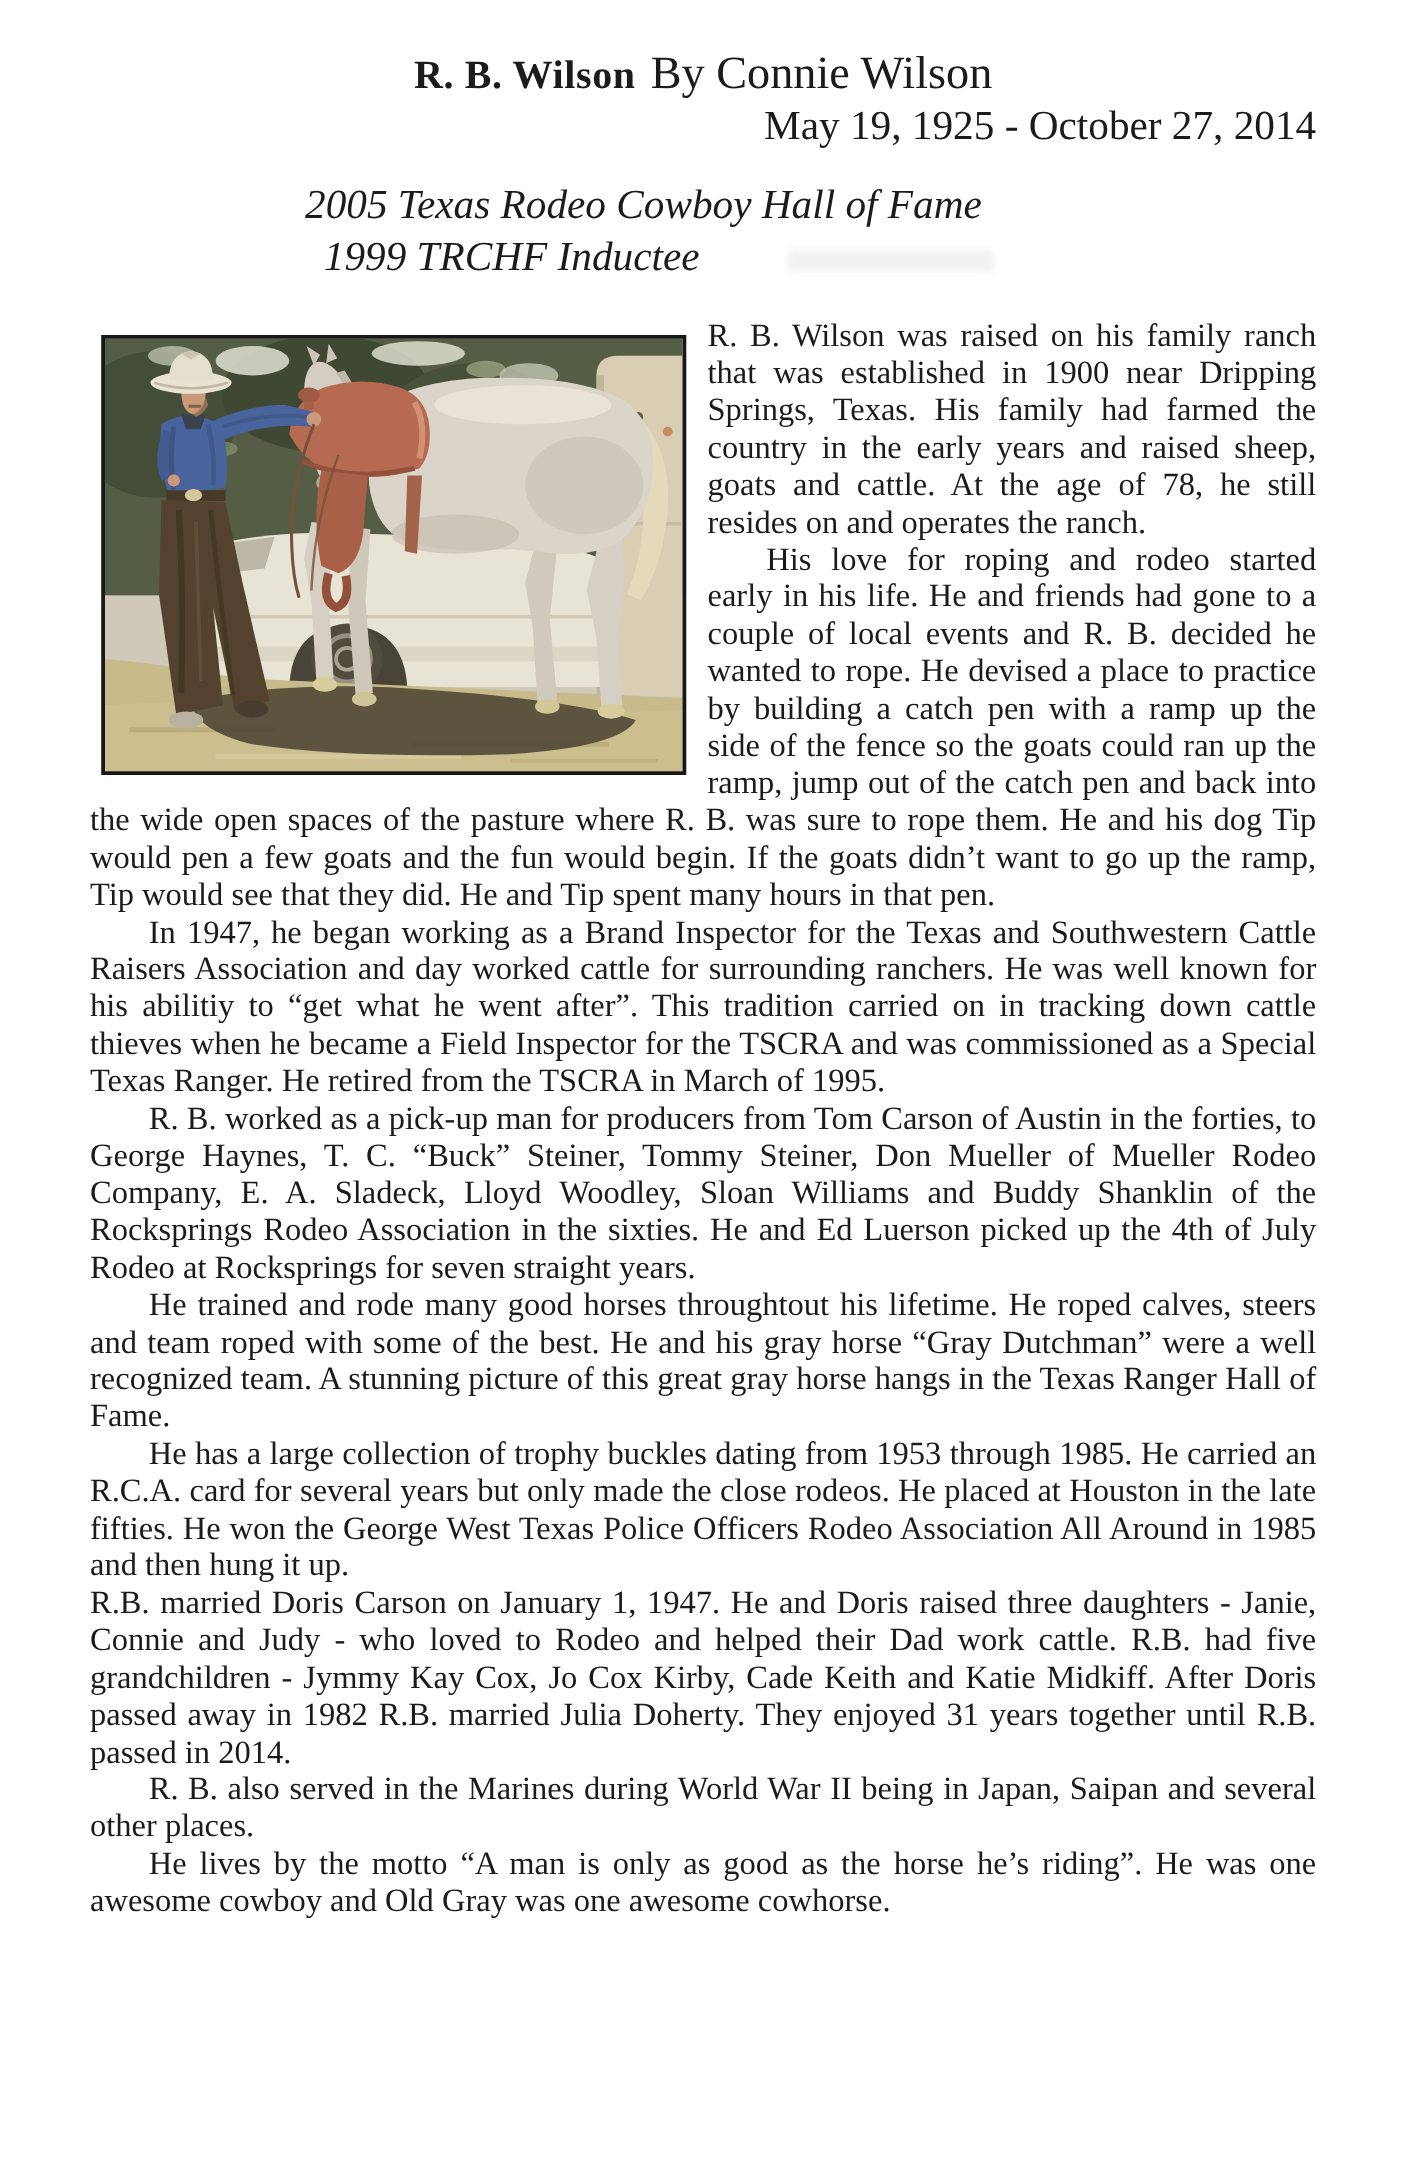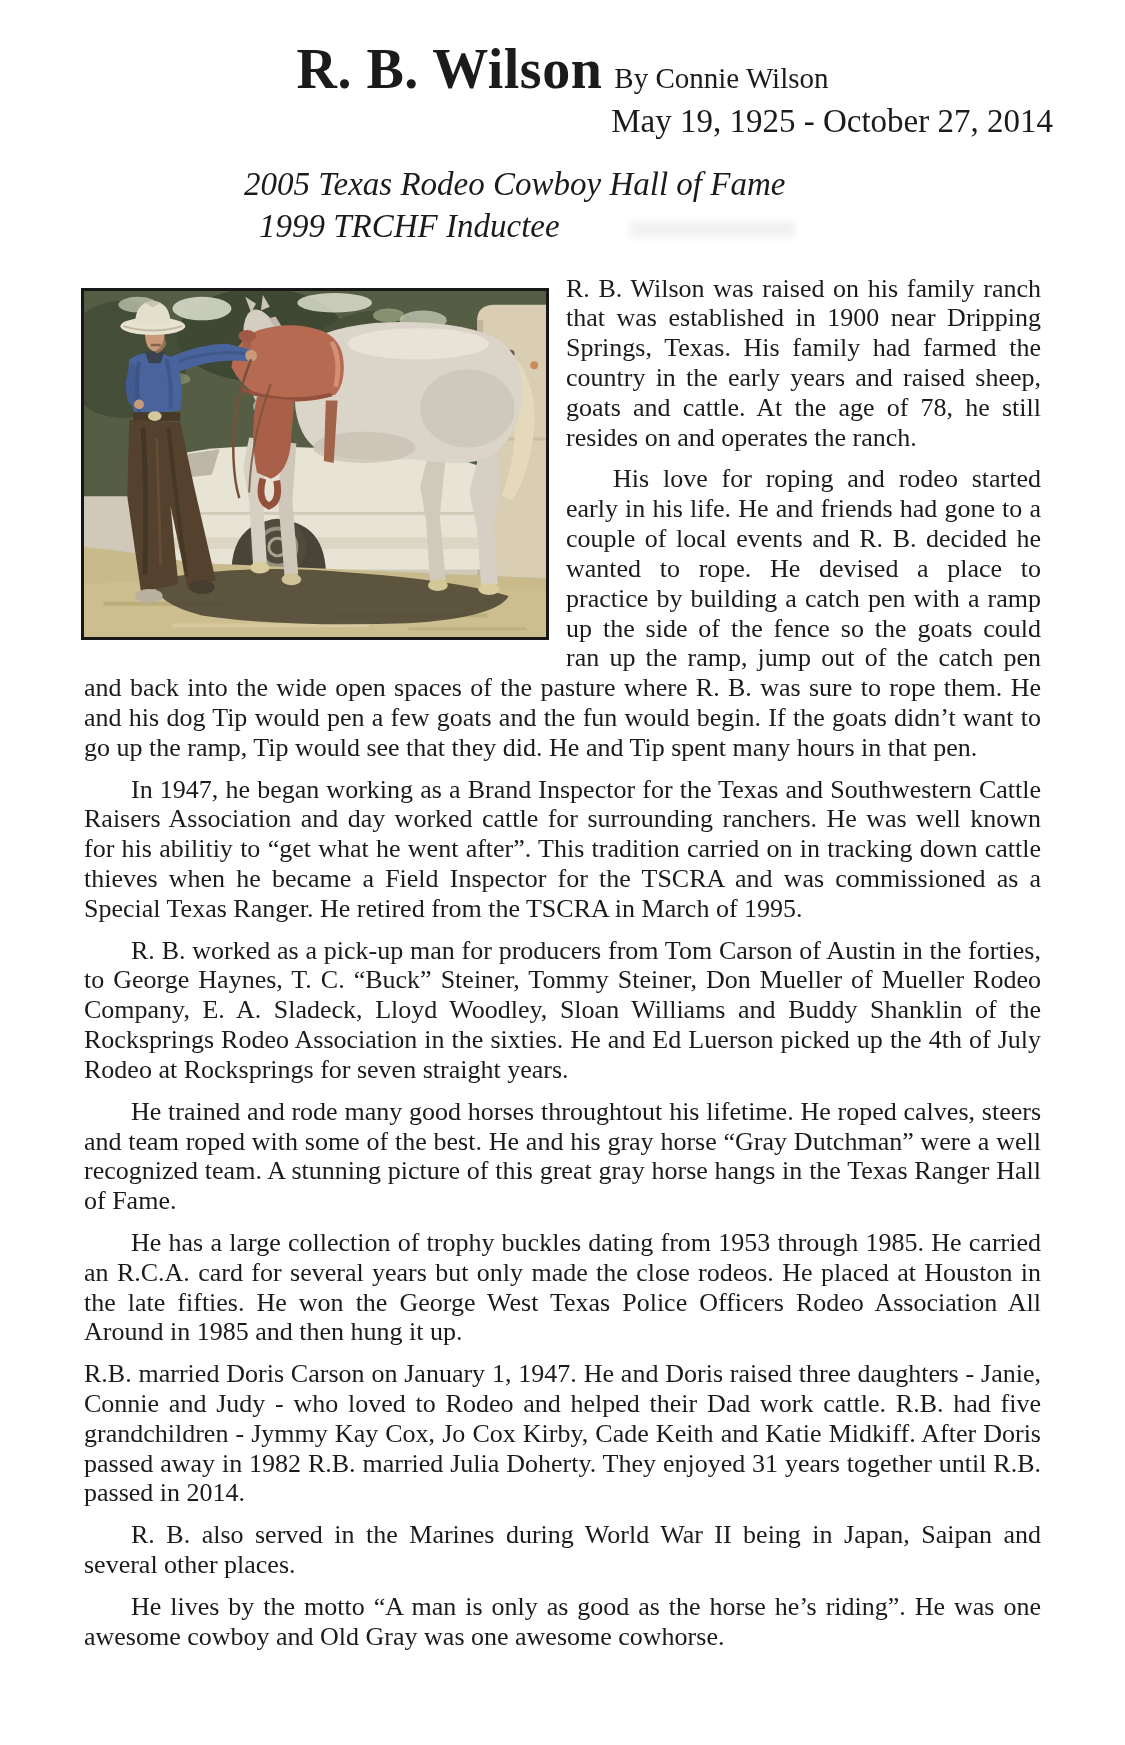--- a/index.html
+++ b/index.html
@@ -7,42 +7,42 @@
     width: 1125px; height: 1745px;
     background: #ffffff;
     color: #1b1b1b;
     font-family: "Liberation Serif", serif;
     -webkit-font-smoothing: antialiased;
   }
   .page { padding: 40px 72px 20px 72px; box-sizing: border-box; }
 
   
   .title-line { text-align: center; line-height: 1.05; white-space: nowrap; }
-  .main-title { font-weight: bold; font-size: 56px; letter-spacing: .5px; }
-  .byline { font-size: 29px; margin-left: 8px; }
+  .main-title { font-weight: bold; font-size: 32px; letter-spacing: .5px; }
+  .byline { font-size: 37px; margin-left: 8px; }
   .dates { text-align: right; font-size: 33px; margin-top: 4px; }
 
   
   .honors { margin: 24px 0 0 172px; font-size: 33px; line-height: 1.27; font-style: italic; }
   .honors .line2 { padding-left: 15px; }
   .ghost {
     display: inline-block; margin-left: 70px; width: 165px; height: 17px;
     background: #dddddd; opacity: .4; filter: blur(3px); vertical-align: middle;
     border-radius: 3px;
   }
 
   
   .body-text {
     margin-top: 26px;
     font-size: 26px;
     line-height: 1.147;
     text-align: justify;
     hyphens: none;
   }
-  .body-text p { margin: 12px; }
+  .body-text p { margin: 0; }
   .body-text p.indent { text-indent: 47px; }
 
   
   .photo-float {
     float: left;
     width: 462px; height: 346px;
     border: 3px solid #181818;
     margin: 14px 17px 12px 9px;
     background: #cfc8ba;
     overflow: hidden;

